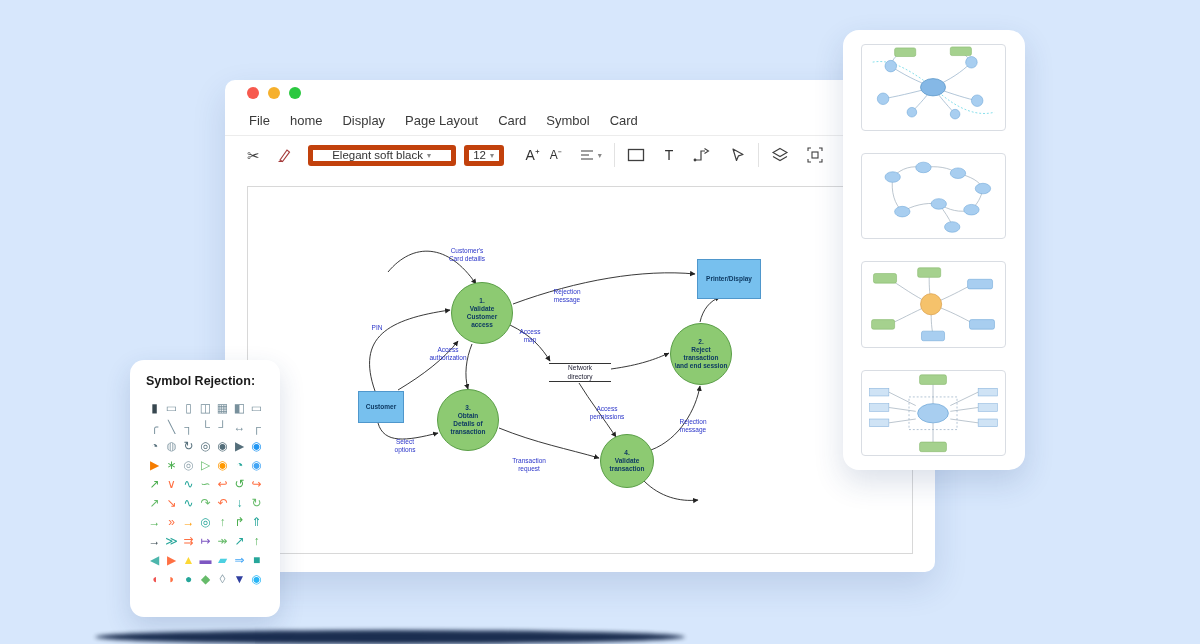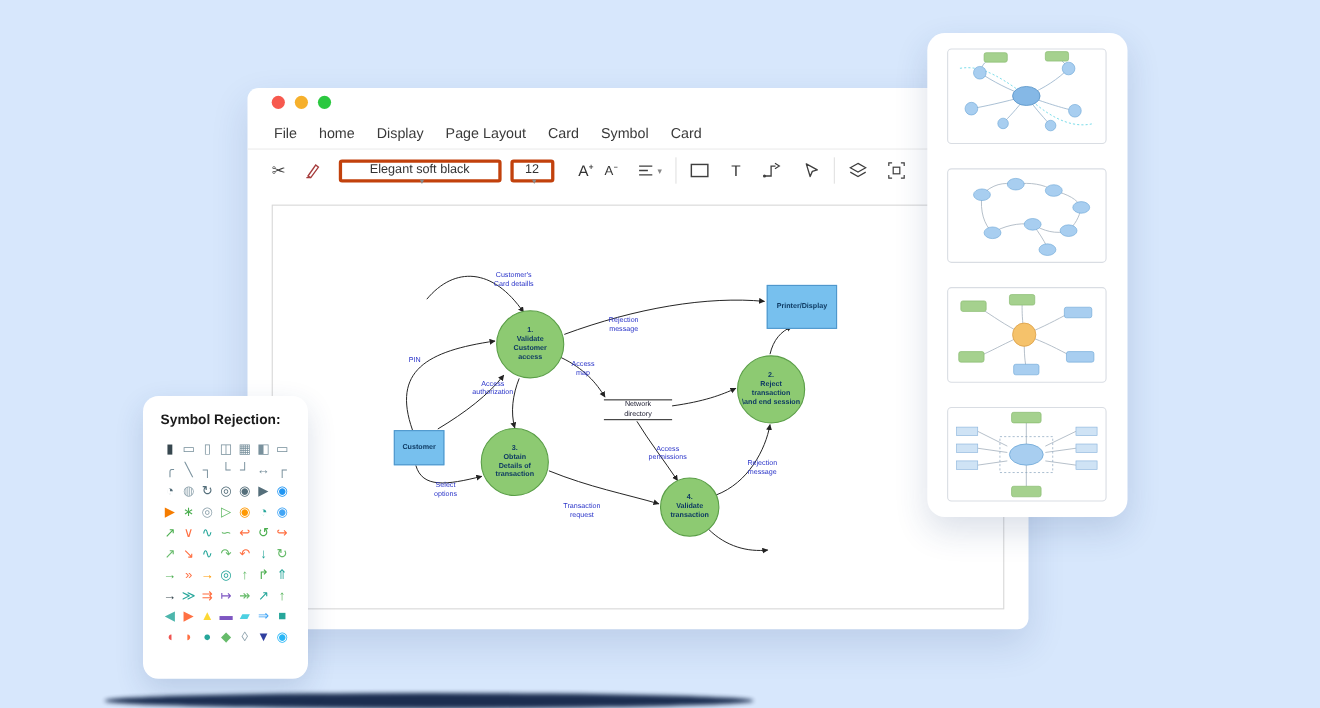--- a/index.html
+++ b/index.html
@@ -16,22 +16,22 @@
     background:#ffffff; border-radius:10px; box-shadow:0 14px 34px rgba(30,60,120,.14); z-index:1; overflow:hidden; }
   .titlebar { position:absolute; left:0; top:0; right:0; height:26px; display:flex; align-items:center; padding-left:22px; gap:9px; }
   .tl-dot { width:12px; height:12px; border-radius:50%; display:inline-block; }
   .menubar { position:absolute; left:0; top:26px; right:0; height:30px; display:flex; align-items:center;
     gap:20px; padding-left:24px; font-size:13px; color:#3a3a3a; border-bottom:1px solid #ececec; }
   .menu-item { cursor:default; white-space:nowrap; }
 
   .toolbar { position:absolute; left:0; top:57px; right:0; height:36px; display:flex; align-items:center; padding-left:20px; }
   .tb-btn { background:none; border:none; display:inline-flex; align-items:center; justify-content:center; padding:2px; cursor:pointer; }
   .glyph { font-size:15px; color:#3f3f3f; line-height:1; }
-  .select { display:inline-flex; align-items:center; justify-content:space-between; border:3px solid #c2410c;
-    border-radius:3px; height:21px; font-size:11.5px; color:#333; padding:0 6px; background:#fff; cursor:pointer;flex-direction:column; }
+  .select { display:inline-flex; align-items:center; justify-content:center; border:5px solid #c2410c;
+    border-radius:3px; height:21px; font-size:11.5px; color:#333; padding:0 6px; background:#fff; cursor:pointer; }
   .font-select { width:148px; margin-left:14px; }
   .size-select { width:40px; margin-left:8px; }
   .caret { font-size:8px; color:#888; margin-left:4px; }
   .ab-label { font-size:14px; color:#333; line-height:1; }
   .ab-small { font-size:12px; }
   .vdiv { width:1px; height:24px; background:#e2e2e2; margin:0 10px; }
 
   
   .canvas { position:absolute; left:22px; top:106px; width:666px; height:368px; background:#fff; border:1px solid #d8d8d8; }
   .arrow-layer { position:absolute; left:0; top:0; width:666px; height:368px; }

